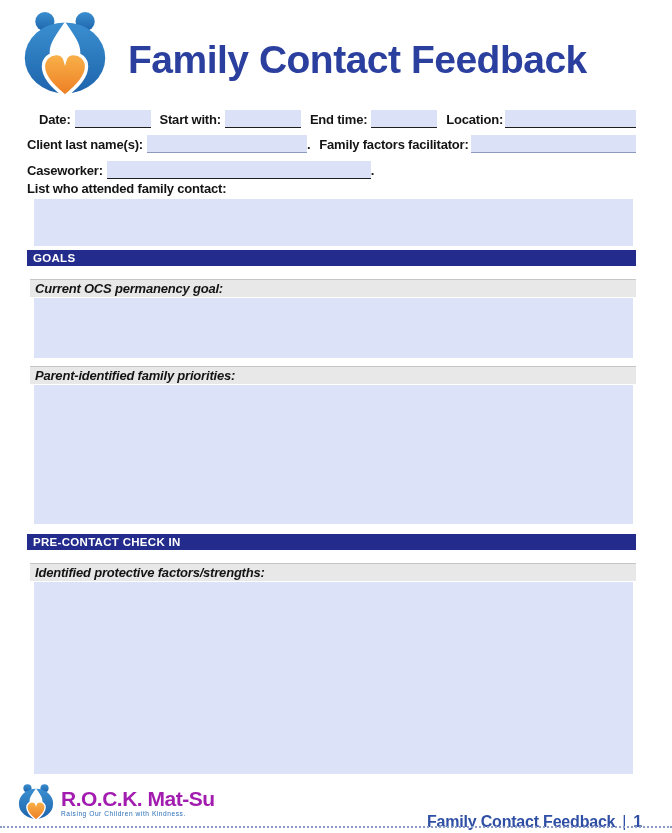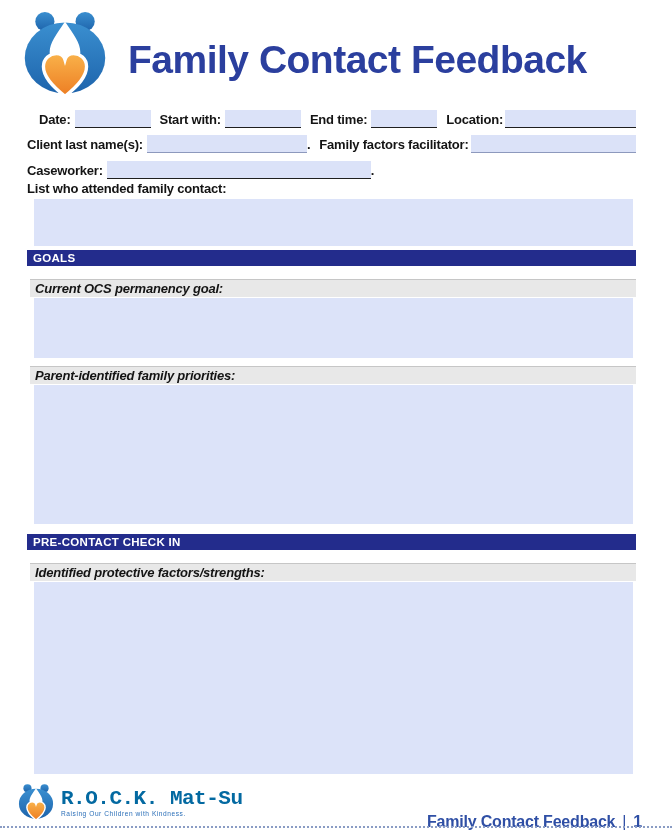--- a/index.html
+++ b/index.html
@@ -61,21 +61,21 @@
     font-weight: bold; letter-spacing: -0.2px;
     height: 17px; line-height: 17px; padding-left: 5px;
     margin-left: 3px; width: 601px; margin-top: 13px; font-style: italic;
   }
   .band-tight { margin-top: 8px; }
   
   .footer-logo-block { position: absolute; left: 15px; bottom: 11px; display: flex; align-items: center; }
   .footer-logo { width: 42px; height: 39px; flex: 0 0 auto; }
   .footer-logo-text { margin-left: 4px; }
   .footer-org-name {
-    color: #0369a1; font-weight: bold; font-size: 21px; letter-spacing: -0.5px; line-height: 20px; font-family: Liberation Mono, monospace;
+    color: #a21caf; font-weight: bold; font-size: 21px; letter-spacing: -0.5px; line-height: 20px;
   }
   .footer-tagline {
     color: #2B6FB8; font-size: 6.6px; letter-spacing: 0.55px; margin-top: 1px;
   }
   .footer-right {
     position: absolute; right: 30px; bottom: 2px;
     color: #2F4FA5; font-size: 16px; font-weight: bold; letter-spacing: -0.2px; text-align: center;
   }
   .footer-sep { font-weight: normal; margin: 0 7px; color: #2F4FA5; }
   .bottom-rule {

